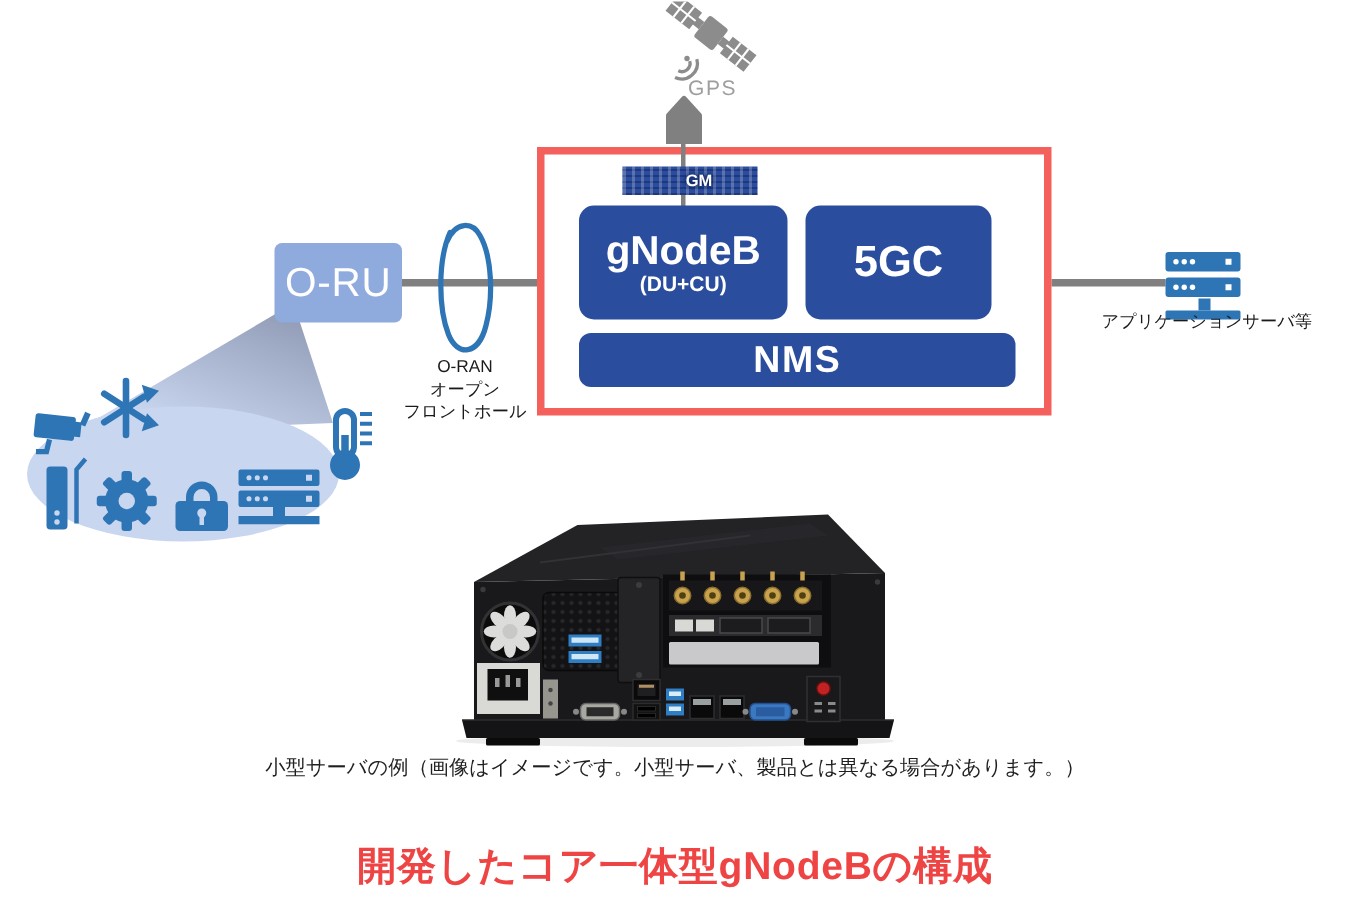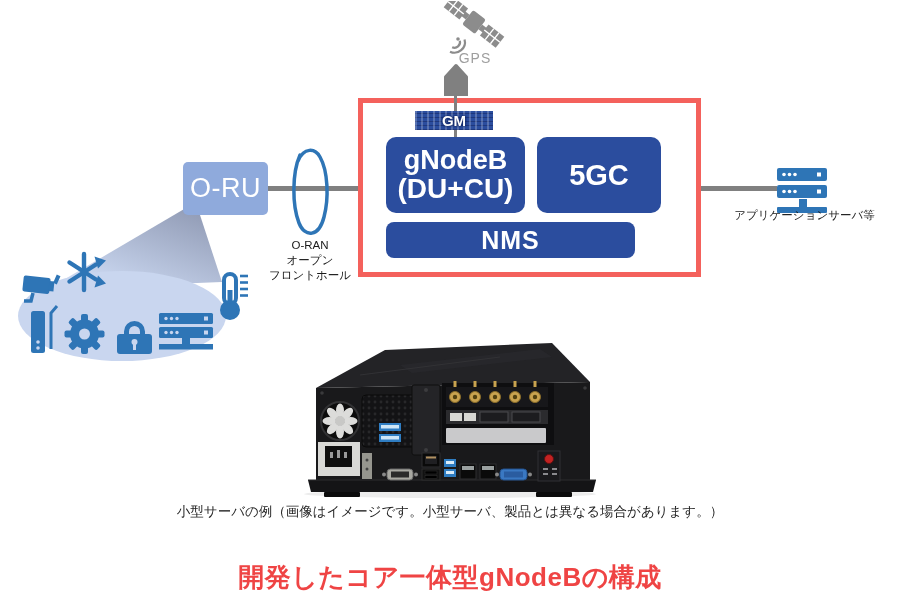--- a/index.html
+++ b/index.html
@@ -8,22 +8,22 @@
   .abs{position:absolute;}
   .bluebox{position:absolute;background:var(--box-blue,#2B4D9E);color:#fff;
            display:flex;flex-direction:column;align-items:center;justify-content:center;
            border-radius:10px;z-index:2;font-weight:bold;line-height:1.05;}
   .redframe{position:absolute;left:358px;top:98px;width:343px;height:179px;
             border:5px solid var(--accent-red,#F4615C);box-sizing:border-box;z-index:1;background:#fff;}
   .gm-box{position:absolute;left:415px;top:111px;width:78px;height:19px;z-index:4;
           background:var(--box-blue,#2B4D9E);
           background-image:repeating-linear-gradient(90deg,rgba(255,255,255,.22) 0 2px,rgba(255,255,255,0) 2px 6px),
                            repeating-linear-gradient(0deg,rgba(0,0,40,.28) 0 1px,rgba(0,0,0,0) 1px 4px);
-          color:#fff;font-weight:bold;font-size:15px;display:flex;align-items:center;justify-content:center;
-          text-shadow:0 0 3px rgba(10,30,90,.9), 0 0 3px rgba(10,30,90,.9);}
+          color:#fff;font-weight:bold;font-size:11px;display:flex;align-items:center;justify-content:center;
+          text-shadow:0 0 3px rgba(10,30,90,.9), 0 0 3px rgba(10,30,90,.9);padding-left:12px;}
   .vline{position:absolute;left:454px;top:93px;width:3px;height:46px;background:var(--connector-gray,#808080);z-index:2;}
   .hline{position:absolute;height:5px;background:var(--connector-gray,#808080);z-index:0;}
   .oru{position:absolute;left:183px;top:162px;width:85px;height:53px;border-radius:5px;
        background:var(--oru-blue,#8FAADC);color:#fff;display:flex;align-items:center;justify-content:center;
        font-size:27px;letter-spacing:.5px;z-index:2;}
   .smalltext{position:absolute;color:#1a1a1a;font-size:11.5px;line-height:15px;text-align:center;z-index:2;}
   .enclosure-caption{position:absolute;left:340px;top:284px;width:380px;text-align:center;
        color:var(--caption-gray,#595959);font-weight:bold;font-size:18px;z-index:2;}
   .photo-caption{position:absolute;left:130px;top:503px;width:640px;text-align:center;color:#1f1f1f;font-size:13.5px;}
   .main-title{position:absolute;left:0;top:560px;width:900px;text-align:center;color:#ef4444;
@@ -73,28 +73,28 @@
   <div class="vline"></div>
 
   <div class="redframe"></div>
 
   <div class="gm-box">
     <span>GM</span>
   </div>
 
   <div class="bluebox" style="left:386px;top:137px;width:139px;height:76px;">
     <div style="font-size:27px">gNodeB</div>
-    <div style="font-size:28px">(DU+CU)</div>
+    <div style="font-size:14px">(DU+CU)</div>
   </div>
 
   <div class="bluebox" style="left:537px;top:137px;width:124px;height:76px;font-size:29px;">
     <span>5GC</span>
   </div>
 
-  <div class="bluebox" style="left:386px;top:222px;width:249px;height:36px;font-size:25px;letter-spacing:1px;border-radius:8px;">
+  <div class="bluebox" style="left:386px;top:222px;width:291px;height:36px;font-size:25px;letter-spacing:1px;border-radius:8px;">
     <span>NMS</span>
   </div>
 
 
   <div class="oru">
     <span>O-RU</span>
   </div>
   <div class="hline" style="left:266px;top:186px;width:96px;"></div>
 
   <svg class="abs" style="left:288px;top:145px;z-index:2" width="48" height="96" viewBox="0 0 48 96">

